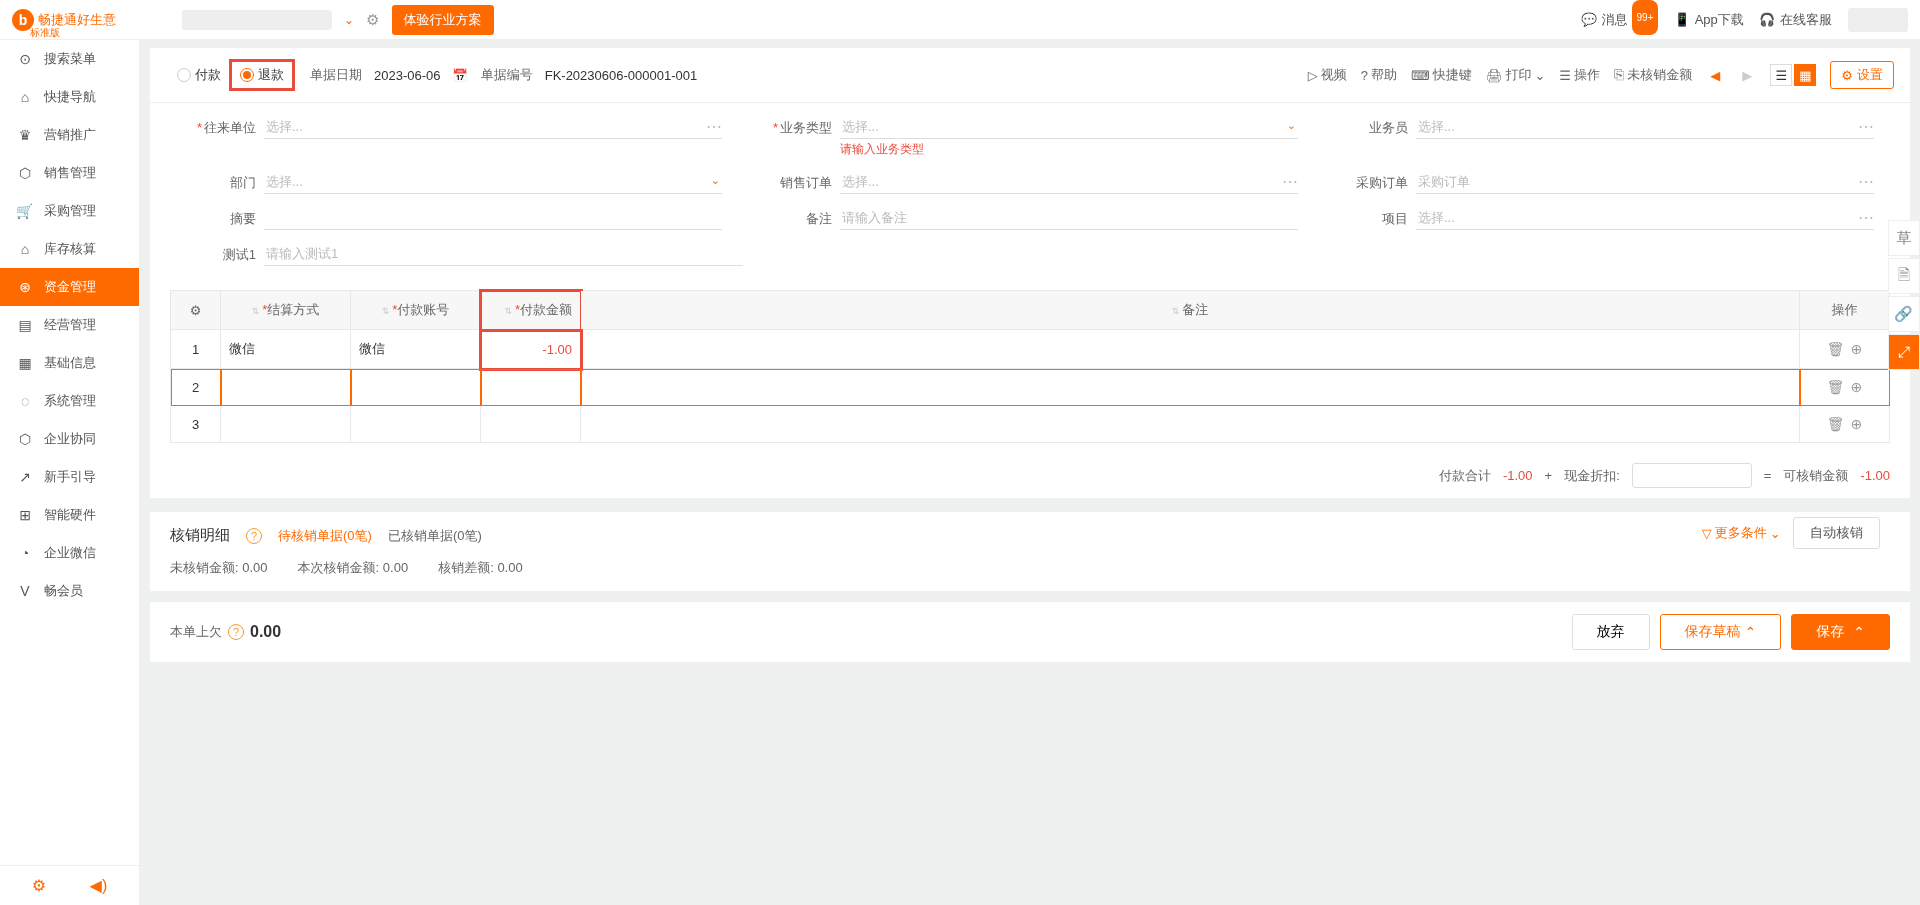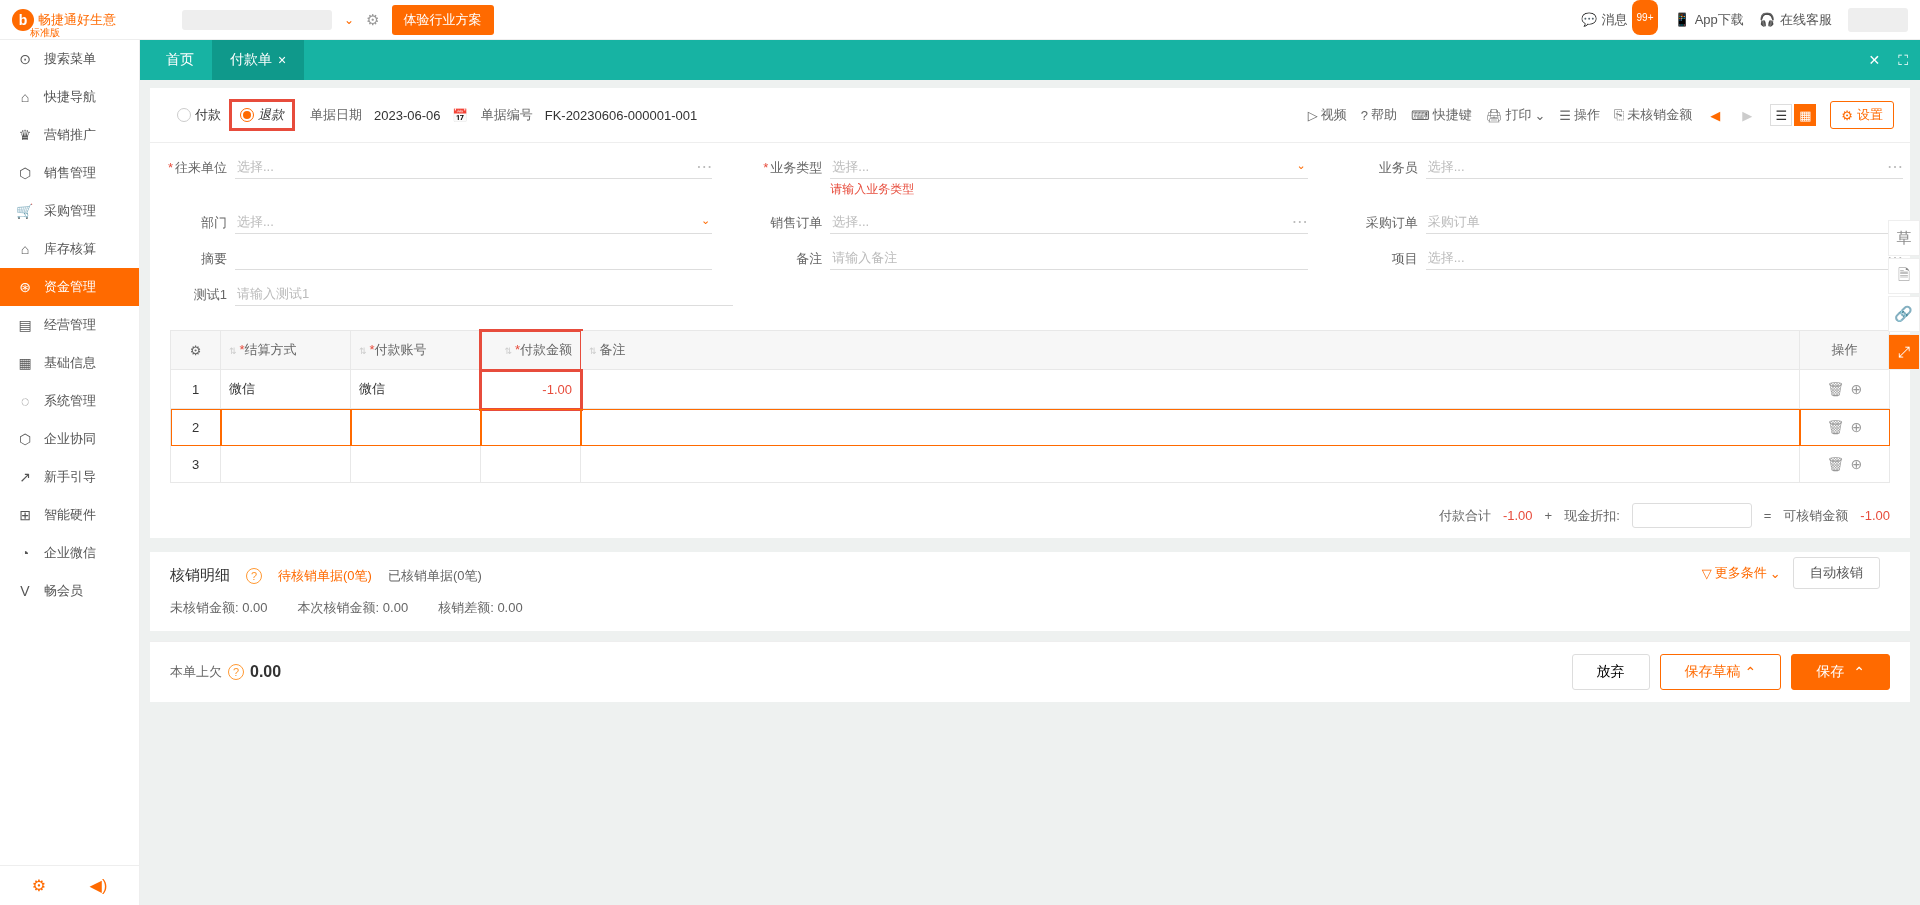--- a/index.html
+++ b/index.html
@@ -35,55 +35,55 @@
 .tabs-bar { height: 40px; background: #17b3a3; display: flex; align-items: center; padding: 0 8px; }
 .tab { padding: 0 18px; height: 40px; display: flex; align-items: center; gap: 6px; color: #fff; cursor: pointer; font-size: 14px; }
 .tab.active { background: #0f998b; }
 .tab-close { font-size: 14px; }
 .tabs-right { margin-left: auto; display: flex; gap: 10px; }
 .tabs-right span { color: #fff; cursor: pointer; font-size: 14px; padding: 4px; }
 
 
 .doc-toolbar { background: #fff; padding: 8px 16px; display: flex; align-items: center; gap: 12px; border-bottom: 1px solid #eee; margin: 8px 10px 0 10px; }
 .radio-group { display: flex; gap: 0; border: 3px solid transparent; }
-.radio-highlight { border: 3px solid #e74c3c; padding: 4px 8px; font-style: italic; }
+.radio-highlight { border: 3px solid #e74c3c; padding: 4px 8px; }
 .radio-item { display: flex; align-items: center; gap: 4px; padding: 4px 8px; cursor: pointer; }
 .radio-circle { width: 14px; height: 14px; border: 1px solid #ccc; border-radius: 50%; display: inline-block; position: relative; }
 .radio-circle.checked { border-color: #ff6a00; }
 .radio-circle.checked::after { content: ''; width: 8px; height: 8px; background: #ff6a00; border-radius: 50%; position: absolute; top: 2px; left: 2px; }
 .toolbar-label { color: #666; font-size: 13px; }
 .toolbar-value { color: #333; font-size: 13px; }
 .cal-icon { color: #ff6a00; }
 .toolbar-right { margin-left: auto; display: flex; align-items: center; gap: 14px; }
 .toolbar-link { color: #666; cursor: pointer; font-size: 13px; display: flex; align-items: center; gap: 3px; }
 .nav-arrow { color: #ff6a00; cursor: pointer; padding: 0 4px; }
 .nav-arrow.disabled { color: #ccc; }
 .view-toggle { display: flex; gap: 2px; }
 .view-btn { width: 22px; height: 22px; border: 1px solid #ddd; display: flex; align-items: center; justify-content: center; cursor: pointer; }
 .view-btn.active { background: #ff6a00; color: #fff; border-color: #ff6a00; }
 .settings-btn { border: 1px solid #ff6a00; color: #ff6a00; padding: 4px 10px; border-radius: 3px; cursor: pointer; display: flex; align-items: center; gap: 4px; }
 
 
-.form-area { background: #fff; margin: 0 10px; padding: 12px 7px; }
+.form-area { background: #fff; margin: 0 10px; padding: 12px 36px; }
 .form-row { display: flex; gap: 40px; margin-bottom: 12px; }
 .form-field { display: flex; align-items: flex-start; gap: 8px; flex: 1; }
 .form-label { width: 70px; text-align: right; color: #666; font-size: 13px; padding-top: 4px; }
 .form-label .req { color: #e74c3c; margin-right: 2px; }
 .form-input { flex: 1; position: relative; }
 .form-input input { width: 100%; border: none; border-bottom: 1px solid #ddd; padding: 4px 20px 4px 2px; font-size: 13px; outline: none; background: transparent; }
 .form-input input::placeholder { color: #bbb; }
 .input-suffix { position: absolute; right: 2px; top: 4px; color: #ff6a00; font-size: 11px; cursor: pointer; }
 .input-dots { position: absolute; right: 2px; top: 2px; color: #bbb; font-size: 16px; cursor: pointer; letter-spacing: -2px; }
 .field-error { color: #e74c3c; font-size: 12px; margin-top: 2px; }
 
 
 .table-wrap { background: #fff; margin: 0 10px; padding: 0 20px 10px 20px; }
 table { width: 100%; border-collapse: collapse; font-size: 13px; }
 th, td { border: 1px solid #e8e8e8; padding: 10px 8px; text-align: left; }
-th { background: #f7f7f7; color: #666; font-weight: normal; position: relative; }
+th { background: #f7f7f7; color: #666; font-weight: normal; position: relative; text-align: center; }
 th .sort { color: #ccc; font-size: 9px; margin-right: 3px; }
 th .req { color: #e74c3c; }
 .col-idx { width: 50px; text-align: center; }
 .col-gear { width: 40px; text-align: center; }
 .col-settle { width: 130px; }
 .col-account { width: 130px; }
 .col-amount { width: 100px; text-align: right; }
 .col-ops { width: 90px; text-align: center; }
 .amount-cell { text-align: right; color: #e74c3c; }
 .amount-highlight { outline: 3px solid #e74c3c; outline-offset: -1px; }
@@ -218,33 +218,20 @@
         <span class="icon">V</span>
         <span>畅会员</span>
       </div>
     <div class="sidebar-bottom">
       <span>⚙</span>
       <span>◀)</span>
     </div>
   </div>
 
   <div class="main">
-    <div class="tabs-bar">
-      <div class="tab">
-          <span>首页</span>
-        </div>
-      <div class="tab active">
-        <span>付款单</span>
-        <span class="tab-close">×</span>
-      </div>
-      <div class="tabs-right">
-        <span>✕</span>
-        <span>⛶</span>
-      </div>
-    </div>
 
     <div class="doc-toolbar">
       <div class="radio-group">
         <div class="radio-item">
           <span class="radio-circle"></span>
           <span>付款</span>
         </div>
         <div class="radio-item radio-highlight">
           <span class="radio-circle checked"></span>
           <span>退款</span>

